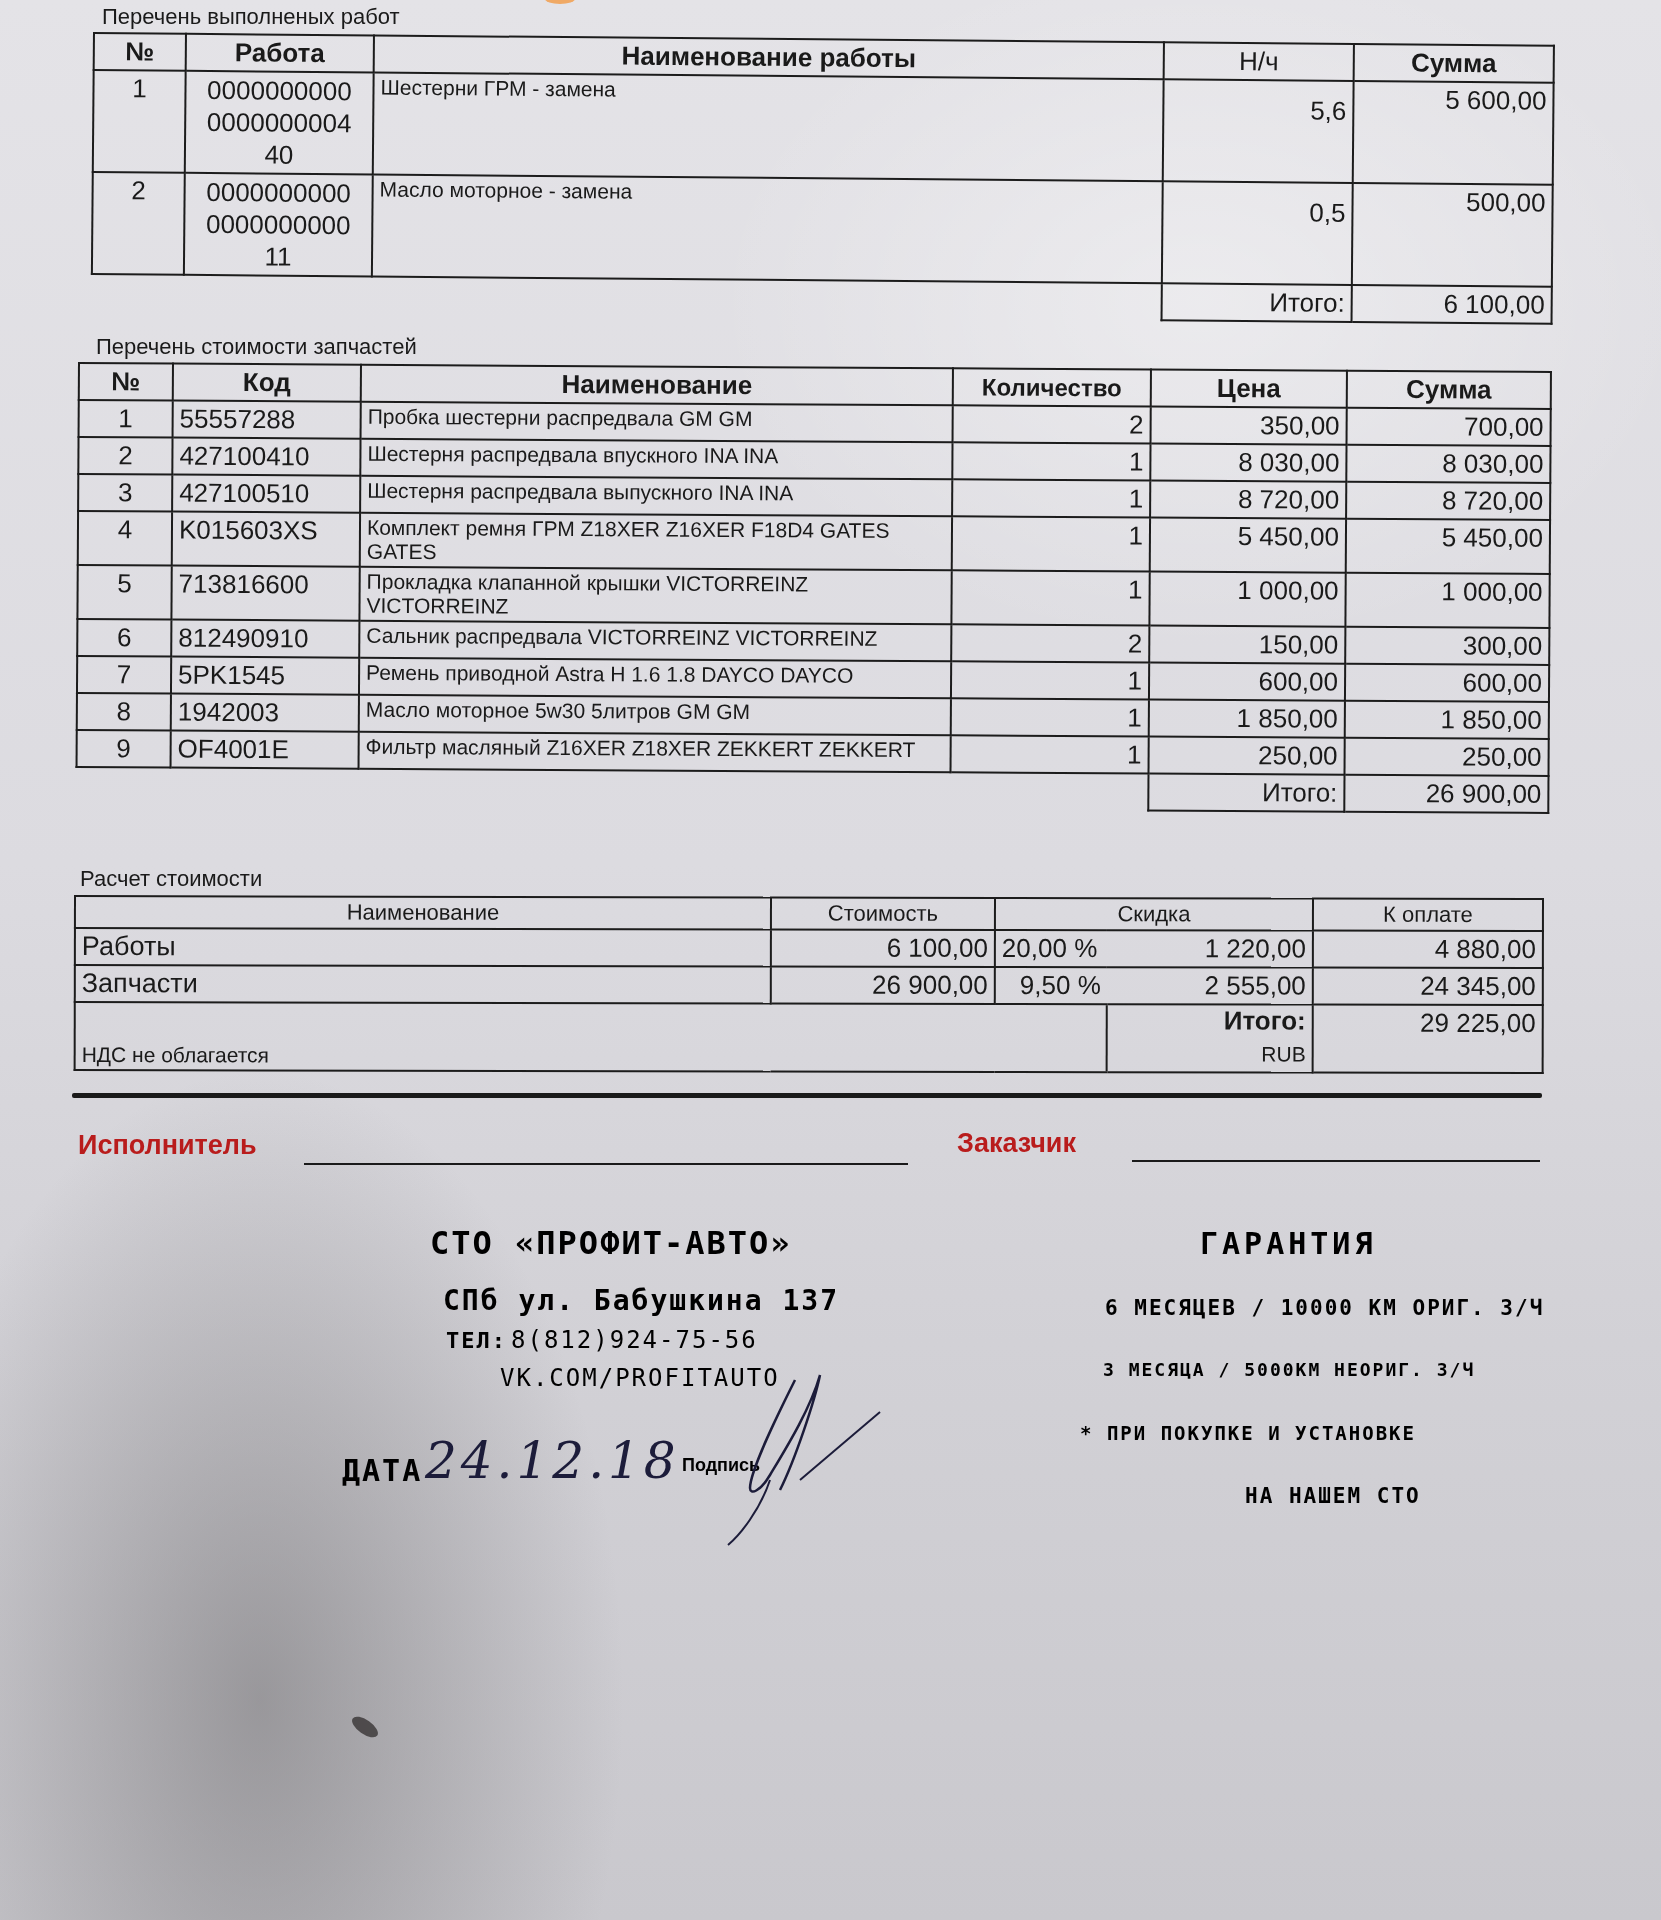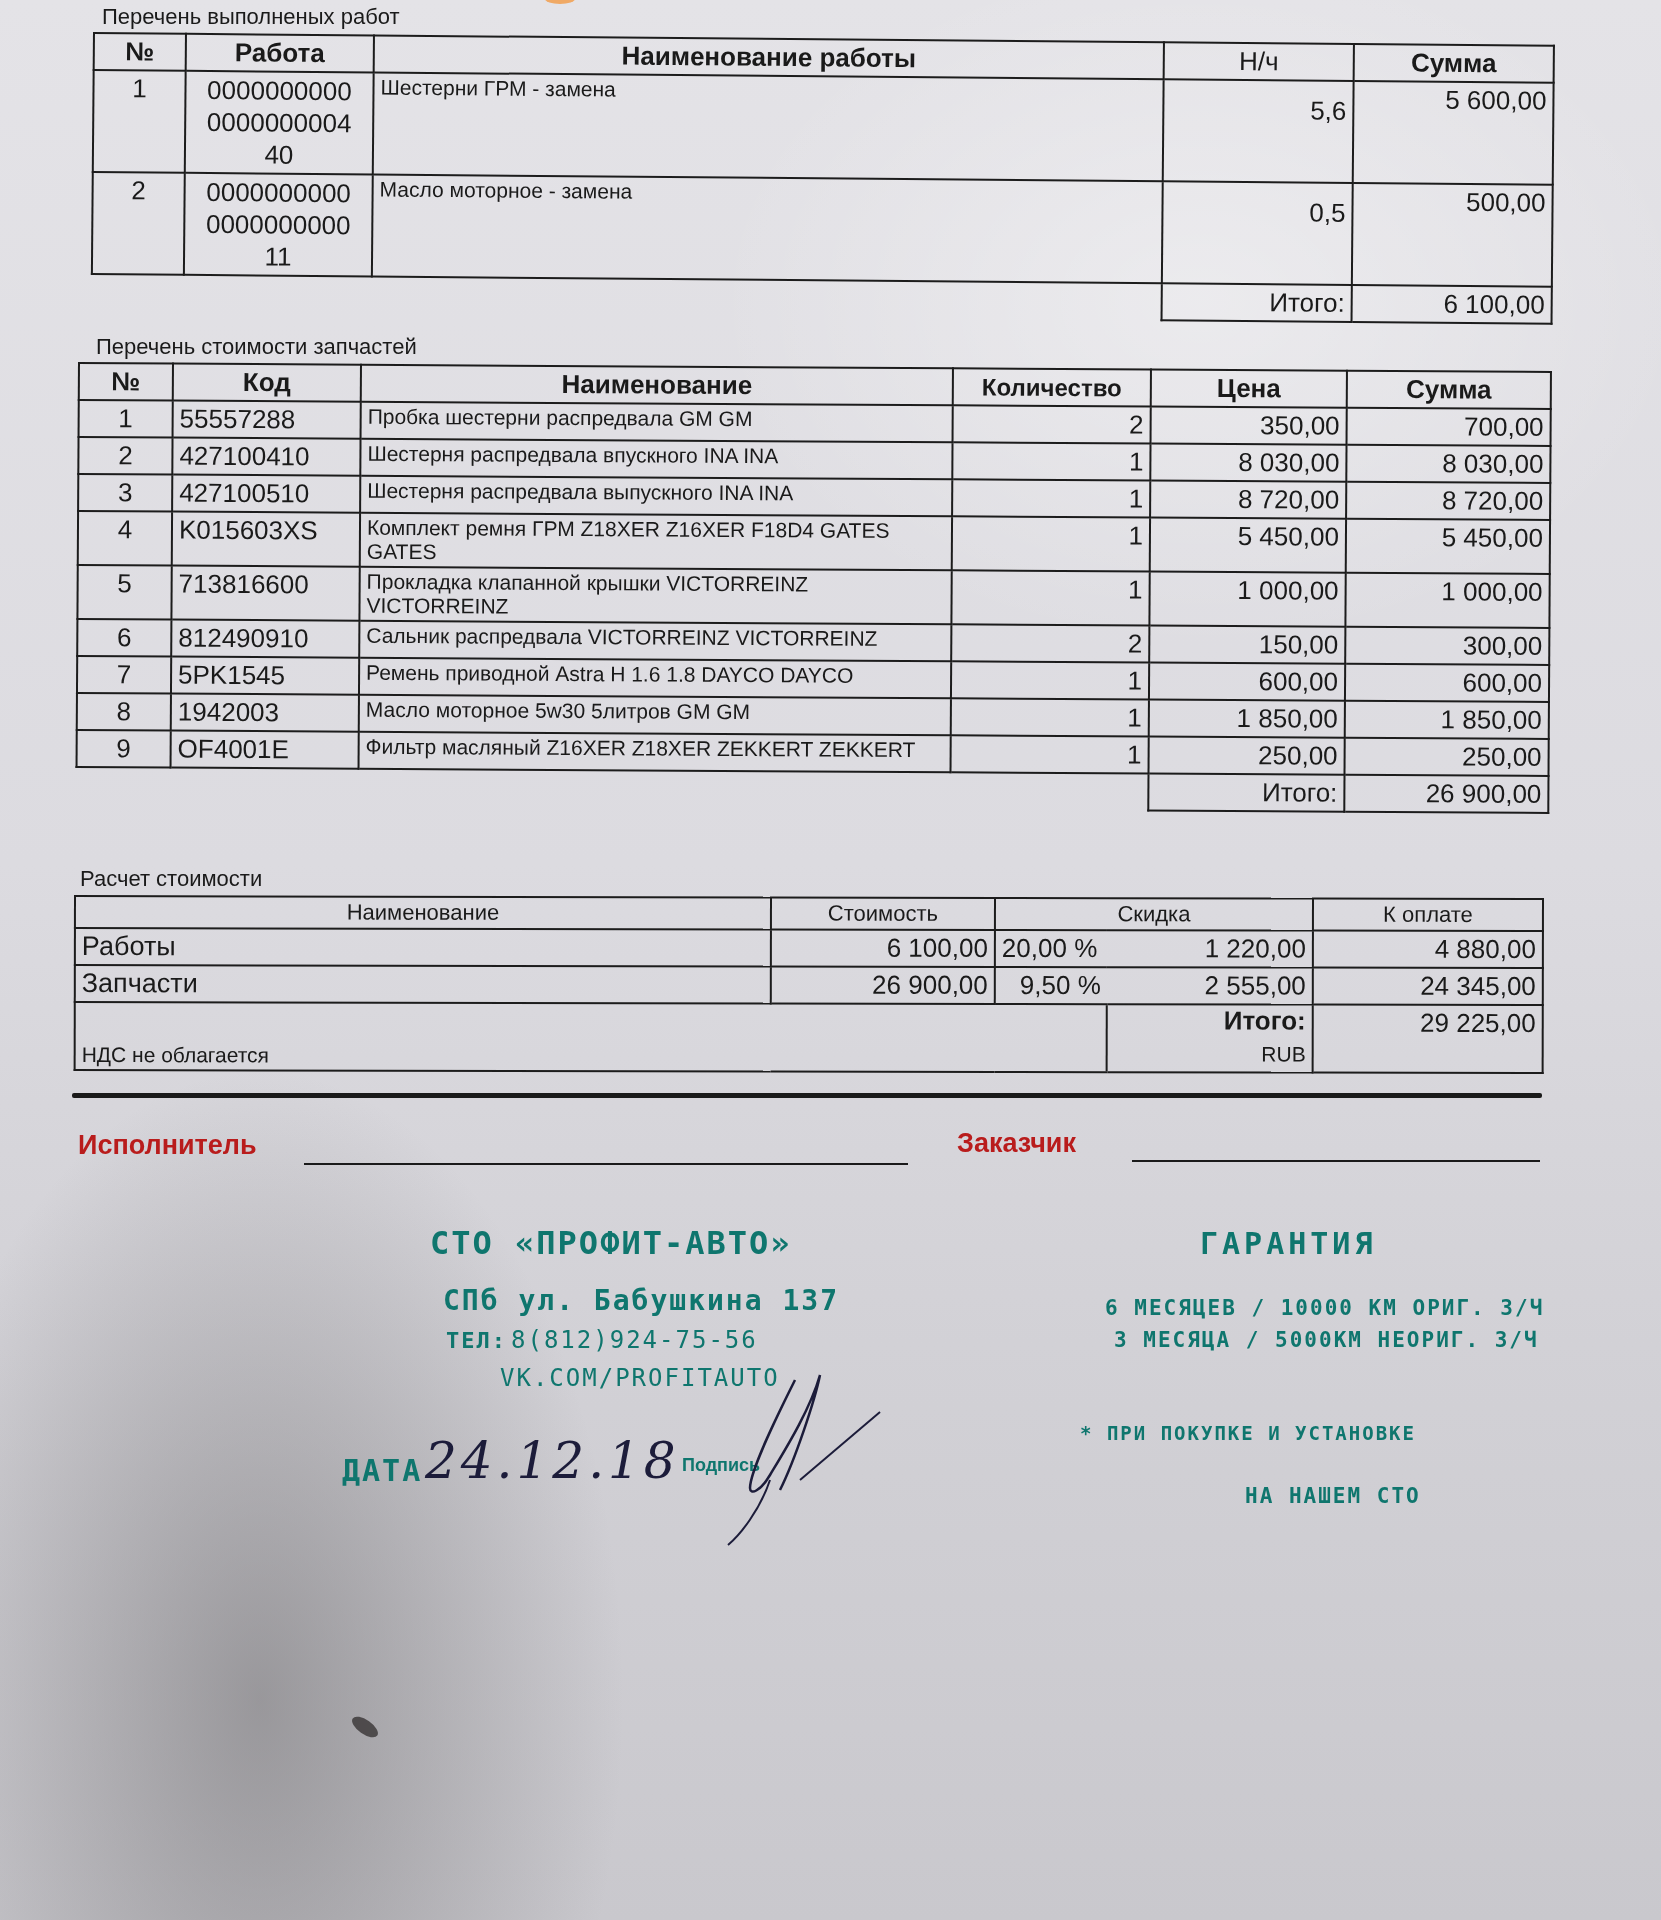--- a/index.html
+++ b/index.html
@@ -38,21 +38,21 @@
     .right { text-align: right; font-size: 26px; }
     .name { font-size: 21px; line-height: 24px; }
     .no-border { border: none !important; }
     .bold { font-weight: bold; }
     .sep-line {
       position: absolute; left: 72px; top: 1093px; width: 1470px; height: 5px;
       background: #1a1a1a; border-radius: 2px;
     }
     .sig-label { position: absolute; font-size: 27px; font-weight: bold; color: #b91c1c; }
     .sig-line { position: absolute; height: 2px; background: #1a1a1a; }
-    .stamp { position: absolute; color: #0f766e; font-family: "DejaVu Sans Mono", monospace; letter-spacing: 2px; }
+    .stamp { position: absolute; color: #000000; font-family: "DejaVu Sans Mono", monospace; letter-spacing: 2px; }
     .stamp.bold { font-weight: bold; }
     .handwriting {
       position: absolute; font-family: "DejaVu Serif", serif; font-style: italic;
       color: #1c1c3a; font-size: 50px; letter-spacing: 4px;
     }
     .smudge {
       position: absolute; left: 350px; top: 1720px; width: 30px; height: 14px;
       background: rgba(40,35,35,0.7); border-radius: 50%; transform: rotate(35deg);
     }
   </style>
@@ -265,17 +265,17 @@
 <div class="handwriting" style="left:425px; top:1432px;">24.12.18</div>
 <div class="stamp bold" style="left:682px; top:1455px; font-size:18px; letter-spacing:0; font-family:'Liberation Sans', sans-serif;">Подпись</div>
 <svg style="position:absolute; left:720px; top:1370px;" width="170" height="180" viewBox="0 0 170 180">
   <path d="M75 10 C 60 40, 30 100, 30 118 C 30 125, 40 122, 50 105 C 65 80, 90 40, 100 5 C 95 30, 75 90, 60 120" fill="none" stroke="#1c1c3a" stroke-width="2.5"></path>
   <path d="M50 110 C 40 140, 20 165, 8 175" fill="none" stroke="#1c1c3a" stroke-width="2"></path>
   <path d="M80 110 L 160 42" fill="none" stroke="#1c1c3a" stroke-width="2"></path>
 </svg>
 
 <div class="stamp bold" style="left:1200px; top:1226px; font-size:30px; letter-spacing:4px;">ГАРАНТИЯ</div>
 <div class="stamp bold" style="left:1105px; top:1296px; font-size:21px;">6 МЕСЯЦЕВ / 10000 КМ ОРИГ.  З/Ч</div>
-<div class="stamp bold" style="left:1103px; top:1328px; font-size:21px;margin-left:11px;">3 МЕСЯЦА / 5000КМ НЕОРИГ. З/Ч</div>
+<div class="stamp bold" style="left:1103px; top:1359px; font-size:18px;">3 МЕСЯЦА / 5000КМ НЕОРИГ. З/Ч</div>
 <div class="stamp bold" style="left:1080px; top:1422px; font-size:19px;">* ПРИ ПОКУПКЕ И УСТАНОВКЕ</div>
 <div class="stamp bold" style="left:1245px; top:1484px; font-size:21px;">НА НАШЕМ СТО</div>
 
 <div class="smudge"></div>
 
 </body></html>

